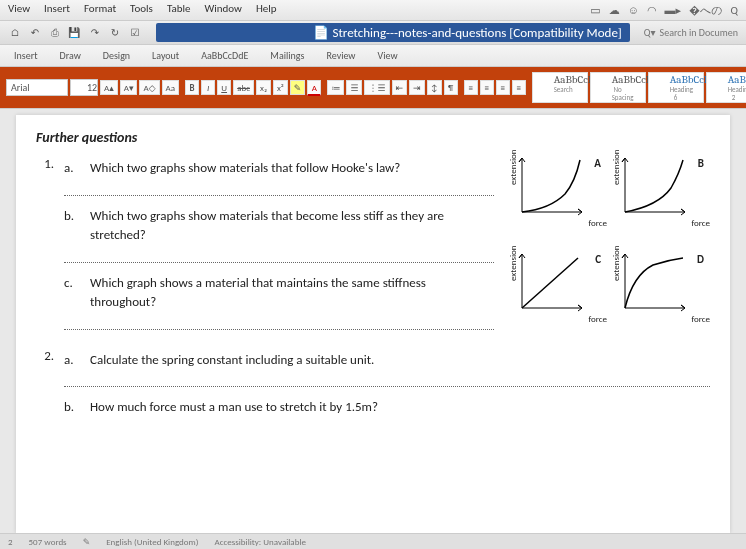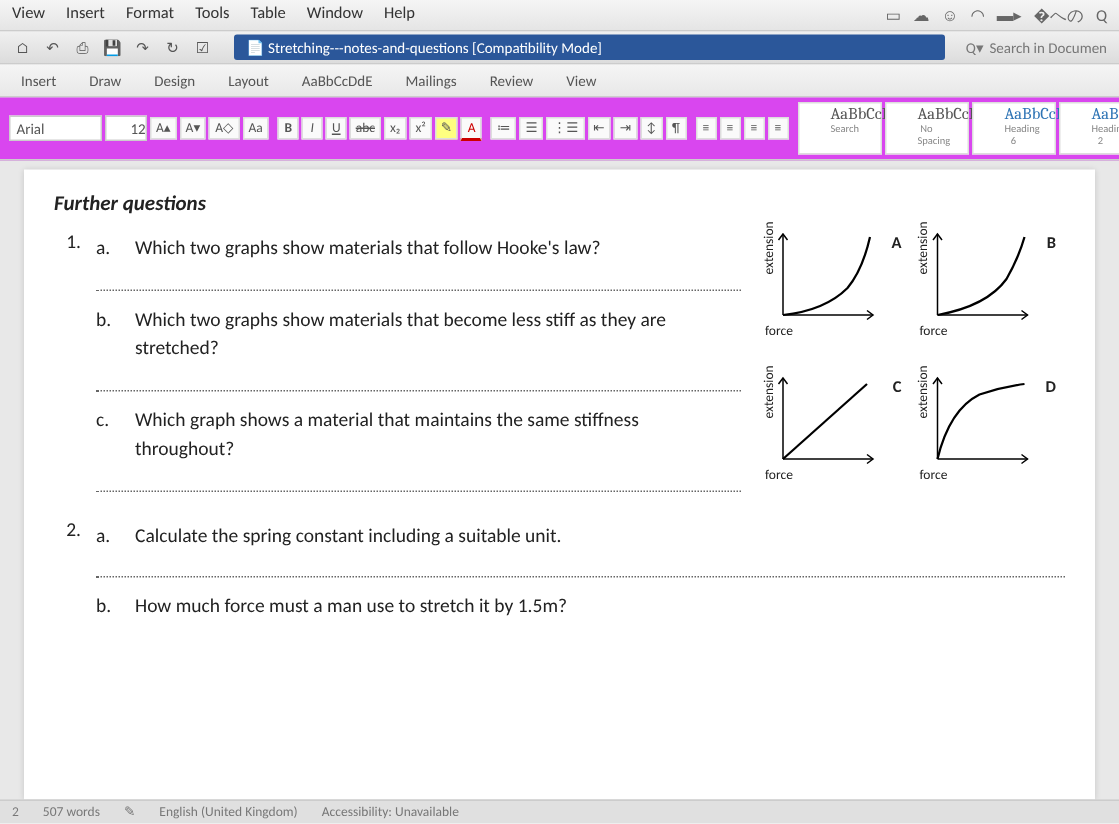--- a/index.html
+++ b/index.html
@@ -1,25 +1,25 @@
 <!DOCTYPE html>
 <html><head>
 <meta charset="utf-8">
 <style>
 *{box-sizing:border-box;margin:0;padding:0;font-family:Calibri,Arial,sans-serif}
 body{width:746px;height:549px;background:#e8e8e8;overflow:hidden;display:flex;flex-direction:column}
 .menubar{background:linear-gradient(#f5f5f5,#e5e5e5);border-bottom:1px solid #ccc;padding:2px 8px;display:flex;gap:14px;font-size:11px;color:#333}
 .menubar span{cursor:default}
 .qat{background:linear-gradient(#f0f0f0,#dcdcdc);padding:2px 8px;display:flex;align-items:center;gap:6px;font-size:10px;color:#555;border-bottom:1px solid #ccc}
 .qat .icon{width:14px;height:14px;display:inline-flex;align-items:center;justify-content:center}
-.titlebar{flex:1;text-align:left;font-size:10px;color:#fff;background:#2b579a;padding:2px 8px;border-radius:2px;margin:0 8px}
+.titlebar{flex:1;text-align:right;font-size:13px;color:#fff;background:#2b579a;padding:2px 8px;border-radius:2px;margin:0 8px}
 .search{font-size:10px;color:#777;margin-left:auto;display:flex;align-items:center;gap:4px}
 .tabs{background:linear-gradient(#f5f5f5,#e8e8e8);display:flex;gap:2px;padding:0 4px;font-size:10px;color:#555;border-bottom:1px solid #ccc}
 .tabs .tab{padding:4px 10px;cursor:pointer}
-.ribbon{background:#d946ef;border-bottom:1px solid #ccc;display:flex;padding:3px 6px;gap:6px;font-size:9px;color:#555;height:42px}
+.ribbon{background:#c2410c;border-bottom:1px solid #ccc;display:flex;align-items:center;padding:3px 6px;gap:6px;font-size:9px;color:#555;height:42px}
 .fontbox{display:flex;gap:2px;align-items:center}
 .fontname{border:1px solid #ccc;background:#fff;padding:1px 14px 1px 4px;font-size:10px;width:62px}
 .fontsize{border:1px solid #ccc;background:#fff;padding:1px 8px 1px 16px;font-size:10px;width:28px}
 .btn{border:1px solid #ddd;background:#fafafa;padding:1px 3px;font-size:9px;min-width:14px;text-align:center}
 .bold{font-weight:bold}.ital{font-style:italic}.under{text-decoration:underline}
 .styles{display:flex;gap:2px;margin-left:auto}
 .stylebox{border:1px solid #ddd;background:#fff;padding:1px 21px;text-align:center;width:56px;font-size:8px;line-height:1.1}
 .stylebox .sample{font-size:11px;font-family:Cambria,serif}
 .stylebox .label{font-size:7px;color:#888}
 .doc{flex:1;background:#fff;margin:6px 16px 0 16px;padding:14px 20px;font-family:Calibri,serif;color:#222;overflow:hidden;box-shadow:0 0 4px rgba(0,0,0,.15)}
@@ -30,21 +30,21 @@
 .sub{display:flex;gap:10px;margin:4px 0 2px 0}
 .sublabel{width:16px}
 .subtext{flex:1}
 .blank{border-bottom:1px dotted #666;height:12px;margin:6px 0 10px 0}
 .row{display:flex;gap:16px}
 .textcol{flex:1}
 .graphs{width:200px;display:grid;grid-template-columns:1fr 1fr;gap:6px;font-size:9px}
 .graph{position:relative}
 .graph svg{display:block}
 .ylabel{position:absolute;left:-4px;top:50%;transform:rotate(-90deg) translateX(14px);transform-origin:left top;font-size:9px}
-.xlabel{text-align:left;font-size:9px;margin-top:-2px}
+.xlabel{text-align:right;font-size:9px;margin-top:-2px}
 .glabel{position:absolute;top:2px;right:6px;font-size:11px;font-weight:bold}
 .status{background:#e0e0e0;border-top:1px solid #ccc;padding:2px 8px;font-size:9px;color:#777;display:flex;gap:16px}
 .righticons{margin-left:auto;display:flex;gap:8px;align-items:center;font-size:11px;color:#666}
 </style>
 </head>
 <body>
 
 <div class="menubar">
   <span>View</span>
   <span>Insert</span>

